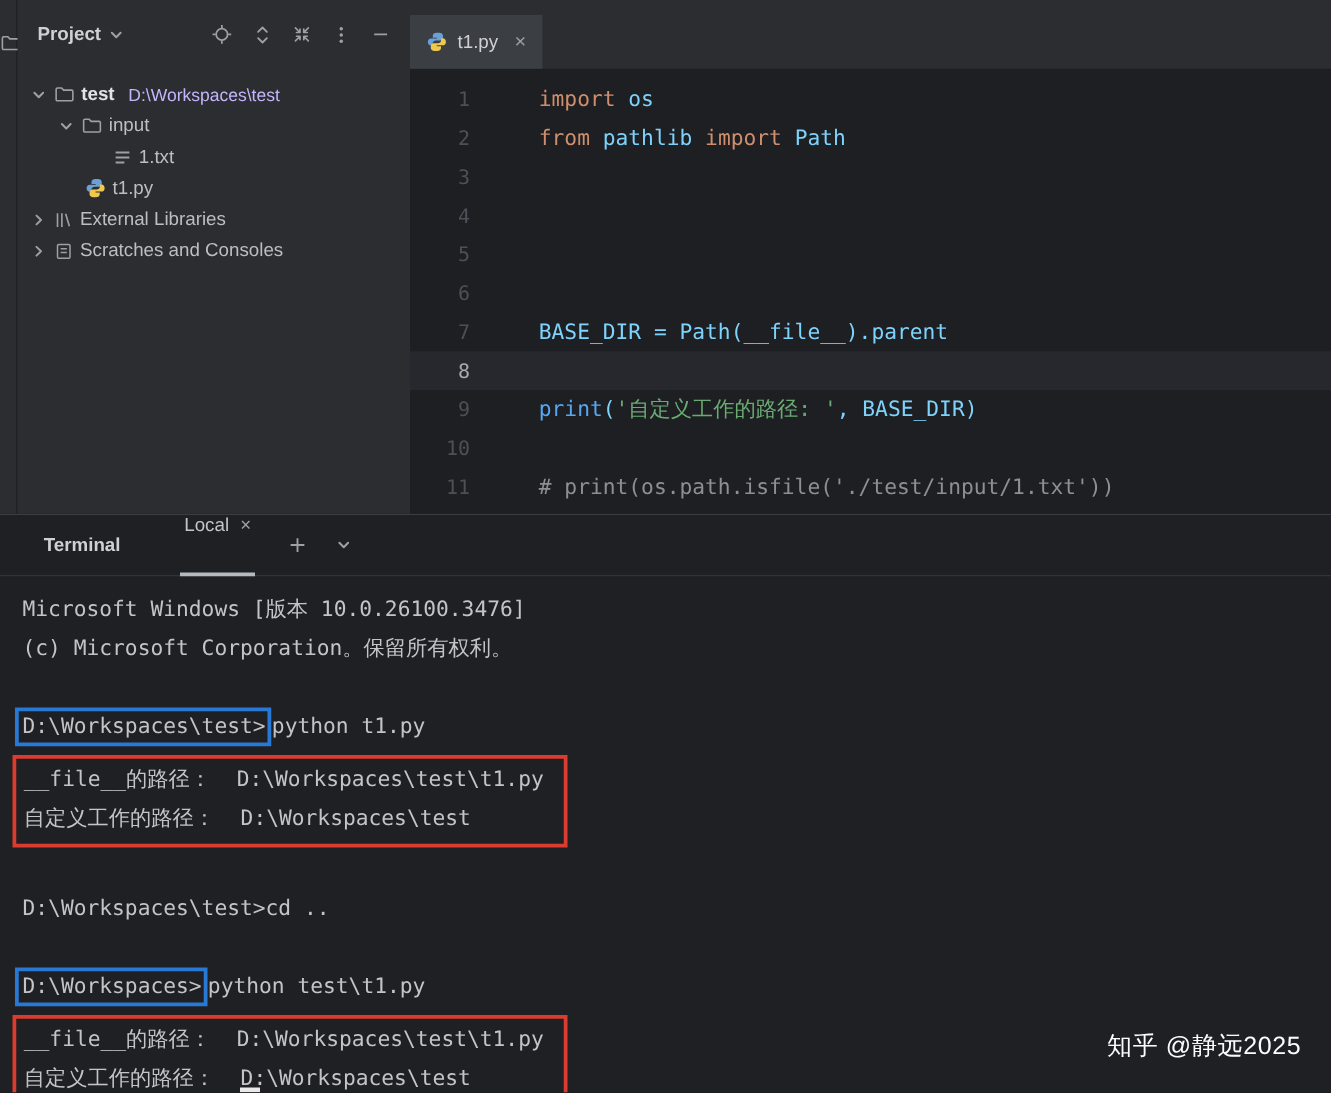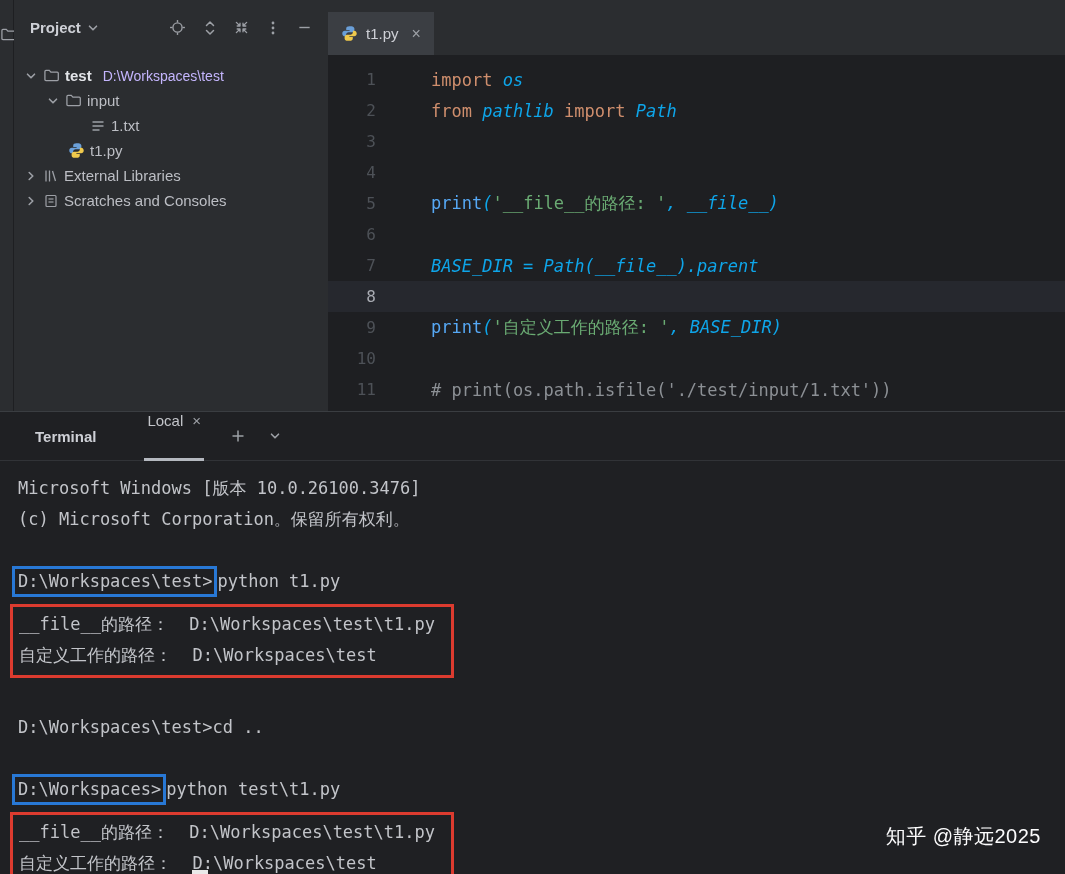--- a/index.html
+++ b/index.html
@@ -33,21 +33,21 @@
   .code { padding-top:9px; font-family:"DejaVu Sans Mono", monospace; font-size:17px; }
   .cl { display:flex; height:31px; align-items:center; }
   .cl.cur { background:#26282e; }
   .num { width:48px; text-align:right; color:#4d5157; font-size:16px; flex-shrink:0; cursor:pointer; }
   .cl.cur .num { color:#a8abb2; }
   .ct { padding-left:55px; white-space:pre; color:#bcbec4; }
   .kw { color:#cf8e6d; }
   .fn { color:#56a8f5; }
   .str { color:#6aab73; }
   .comment { color:#8c9095; }
-  .plain { color:#0ea5e9;font-style:italic; }
+  .plain { color:#7dd3fc; }
 
   
   .terminal { height:463px; border-top:1px solid #3a3d41; background:#1f2023; }
   .t-header { height:49px; display:flex; align-items:center; padding-left:35px; border-bottom:1px solid #313337; }
   .t-title { font-size:15px; font-weight:700; color:#ced0d6; margin-right:48px; }
   .t-tab { height:49px; display:flex; gap:9px; color:#c3c5ca; font-size:15px;
            border-bottom:3px solid #b4b8bf; padding:0 3px; cursor:pointer; }
   .t-close { color:#9da0a6; font-size:15px; }
   .t-plus { margin-left:26px; cursor:pointer; }
   .t-chev { margin-left:22px; cursor:pointer; }
@@ -224,21 +224,20 @@
           <div class="cl">
             <span class="num">3</span>
             <span class="ct"></span>
           </div>
           <div class="cl">
             <span class="num">4</span>
             <span class="ct"></span>
           </div>
           <div class="cl">
             <span class="num">5</span>
-            <span class="ct"><span class="fn">print</span><span class="plain">(</span><span class="str">'__file__的路径: '</span><span class="plain">, __file__)</span></span>
           </div>
           <div class="cl">
             <span class="num">6</span>
             <span class="ct"></span>
           </div>
           <div class="cl">
             <span class="num">7</span>
             <span class="ct"><span class="plain">BASE_DIR = Path(__file__).parent</span></span>
           </div>
           <div class="cl cur">

